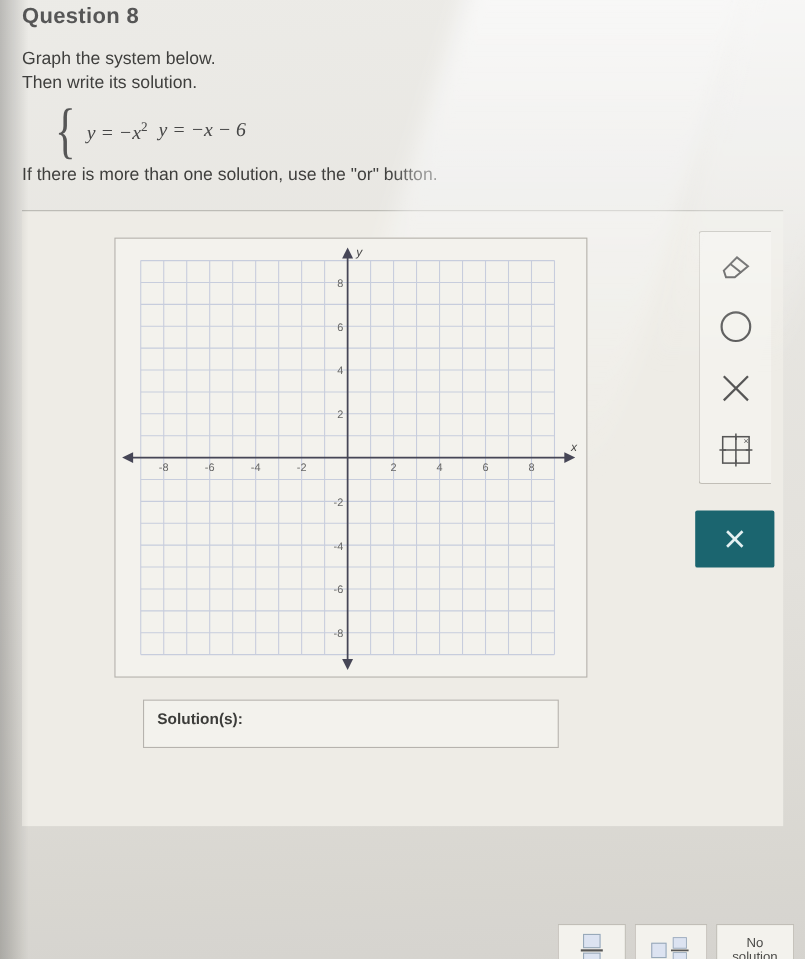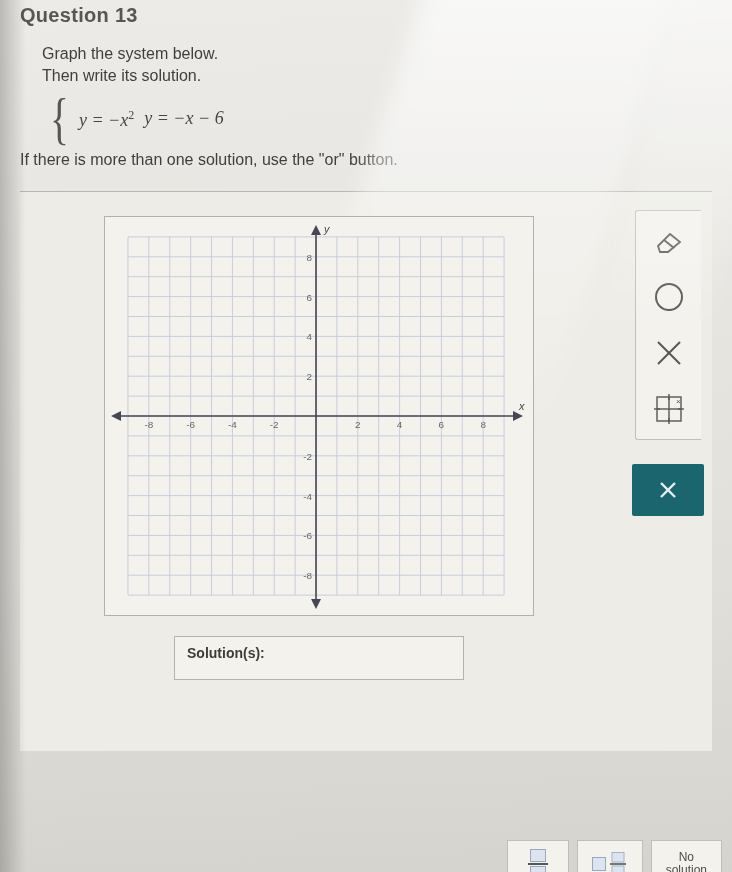--- a/index.html
+++ b/index.html
@@ -36,21 +36,21 @@
     filter: blur(8px);
     pointer-events: none;
   }
   .qhead {
     font-weight: 700;
     font-size: 20px;
     color: #555;
     margin-bottom: 16px;
     letter-spacing: 0.3px;
   }
-  .prompt { color: #3d3d3b; font-size: 16px; line-height: 1.35; margin-left: 22px; }
+  .prompt { color: #3d3d3b; font-size: 16px; line-height: 1.35; }
   .eqwrap { margin: 14px 0 12px 26px; display: flex; align-items: center; font-family: 'Georgia', serif; color: #444;}
   .brace { font-size: 56px; line-height: 0.7; color:#555; margin-right: 6px; font-family: serif; transform: scaleX(0.7);}
   .eqcol { display:flex; flex-direction:row; gap:10px; font-size:18px; font-style: italic;}
   .eqline sup { font-style: normal; font-size: 12px; vertical-align: super;}
   .instr { color: #3d3d3b; font-size: 16px; margin-top: 6px; }
   .ws {
     margin-top: 22px;
     border-top: 1px solid #bab8b3;
     background: #f1efe9;
     padding: 18px 0 0 0;
@@ -63,21 +63,21 @@
   .gridbox {
     width: 430px; height: 400px;
     background:#f7f6f0;
     border:1px solid #b5b2ac;
     margin-top: 6px;
     position: relative;
   }
   svg.grid { width:100%; height:100%; display:block;}
   .solbox {
     margin-top: 20px;
-    width: 290px;
+    width: 378px;
     border:1px solid #b8b5af;
     background:#f7f6f0;
     padding: 8px 21px 18px 12px;
   }
   .solhead { font-weight:700; font-size:14px; color:#3a3a38;}
   .solline { margin-top:6px; font-family: Georgia, serif; font-size:16px; color:#3a3a38; display:flex; align-items:center; gap:2px;}
   .inp { display:inline-block; width:18px; height:20px; border:1px dashed #3b7fbf; background:rgba(80,130,200,0.12); border-radius:3px;}
   .paren { font-size:20px; color:#2b6fbd;}
   .comma { color:#2b6fbd;}
   .rightcol {
@@ -135,21 +135,21 @@
   }
 </style>
 </head>
 <body>
 
 <div class="page">
   <div class="glare"></div>
   <div class="glare2"></div>
   <div class="shadowLeft"></div>
 
-  <div class="qhead">Question 13</div>
+  <div class="qhead">Question 8</div>
 
   <div class="prompt">Graph the system below.</div>
   <div class="prompt">Then write its solution.</div>
 
   <div class="eqwrap">
     <div class="brace">{</div>
     <div class="eqcol">
       <div class="eqline"><i>y</i> = −<i>x</i><sup>2</sup></div>
       <div class="eqline"><i>y</i> = −<i>x</i> − 6</div>
     </div>

